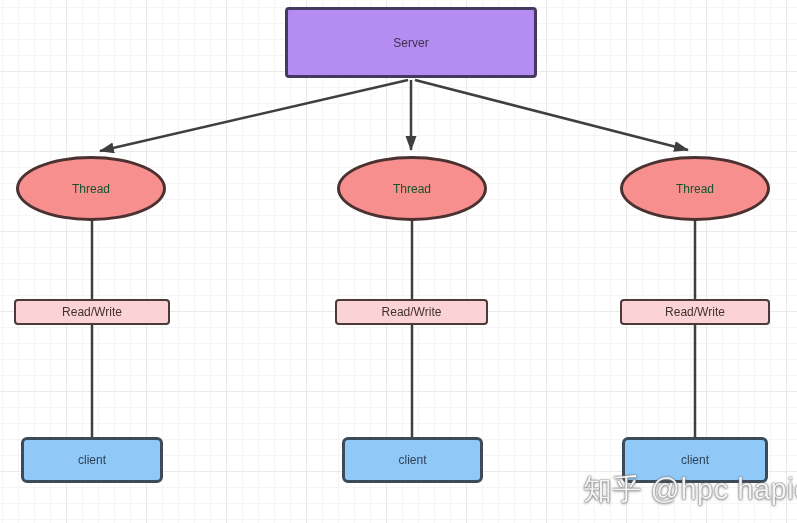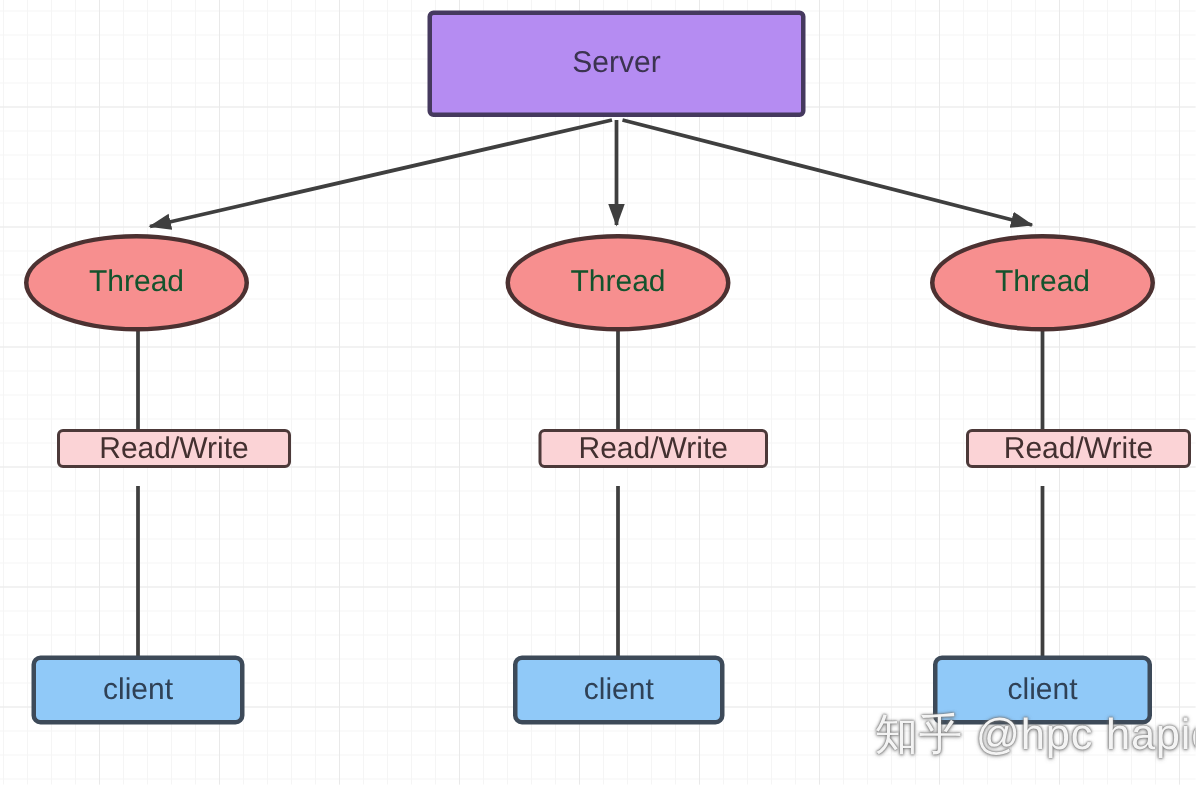--- a/index.html
+++ b/index.html
@@ -28,21 +28,21 @@
     z-index: 1;
   }
 
   .node {
     position: absolute;
     display: flex;
     align-items: center;
     justify-content: center;
     box-sizing: border-box;
     z-index: 2;
-    font-size: 20px;
+    font-size: 12px;
     text-align: center;
     cursor: default;
   }
 
   .server {
     left: 285px; top: 7px;
     width: 252px; height: 71px;
     background: #b58cf2;
     border: 3px solid #45395e;
     border-radius: 4px;
@@ -55,27 +55,26 @@
     background: #f78f8f;
     border: 3px solid #4c3131;
     border-radius: 50%;
     color: #14532d;
   }
   .thread.c0 { left: 16px; }
   .thread.c1 { left: 337px; }
   .thread.c2 { left: 620px; }
 
   .rw {
-    top: 286px;
+    top: 299px;
     height: 26px;
     background: #fbd3d6;
     border: 2.5px solid #4c3939;
     border-radius: 4px;
     color: #433030;
-    margin-left: 24px;
   }
   .rw.c0 { left: 14px;  width: 156px; }
   .rw.c1 { left: 335px; width: 153px; }
   .rw.c2 { left: 620px; width: 150px; }
 
   .client {
     top: 437px;
     height: 46px;
     background: #90c9f8;
     border: 3px solid #3d4a59;

